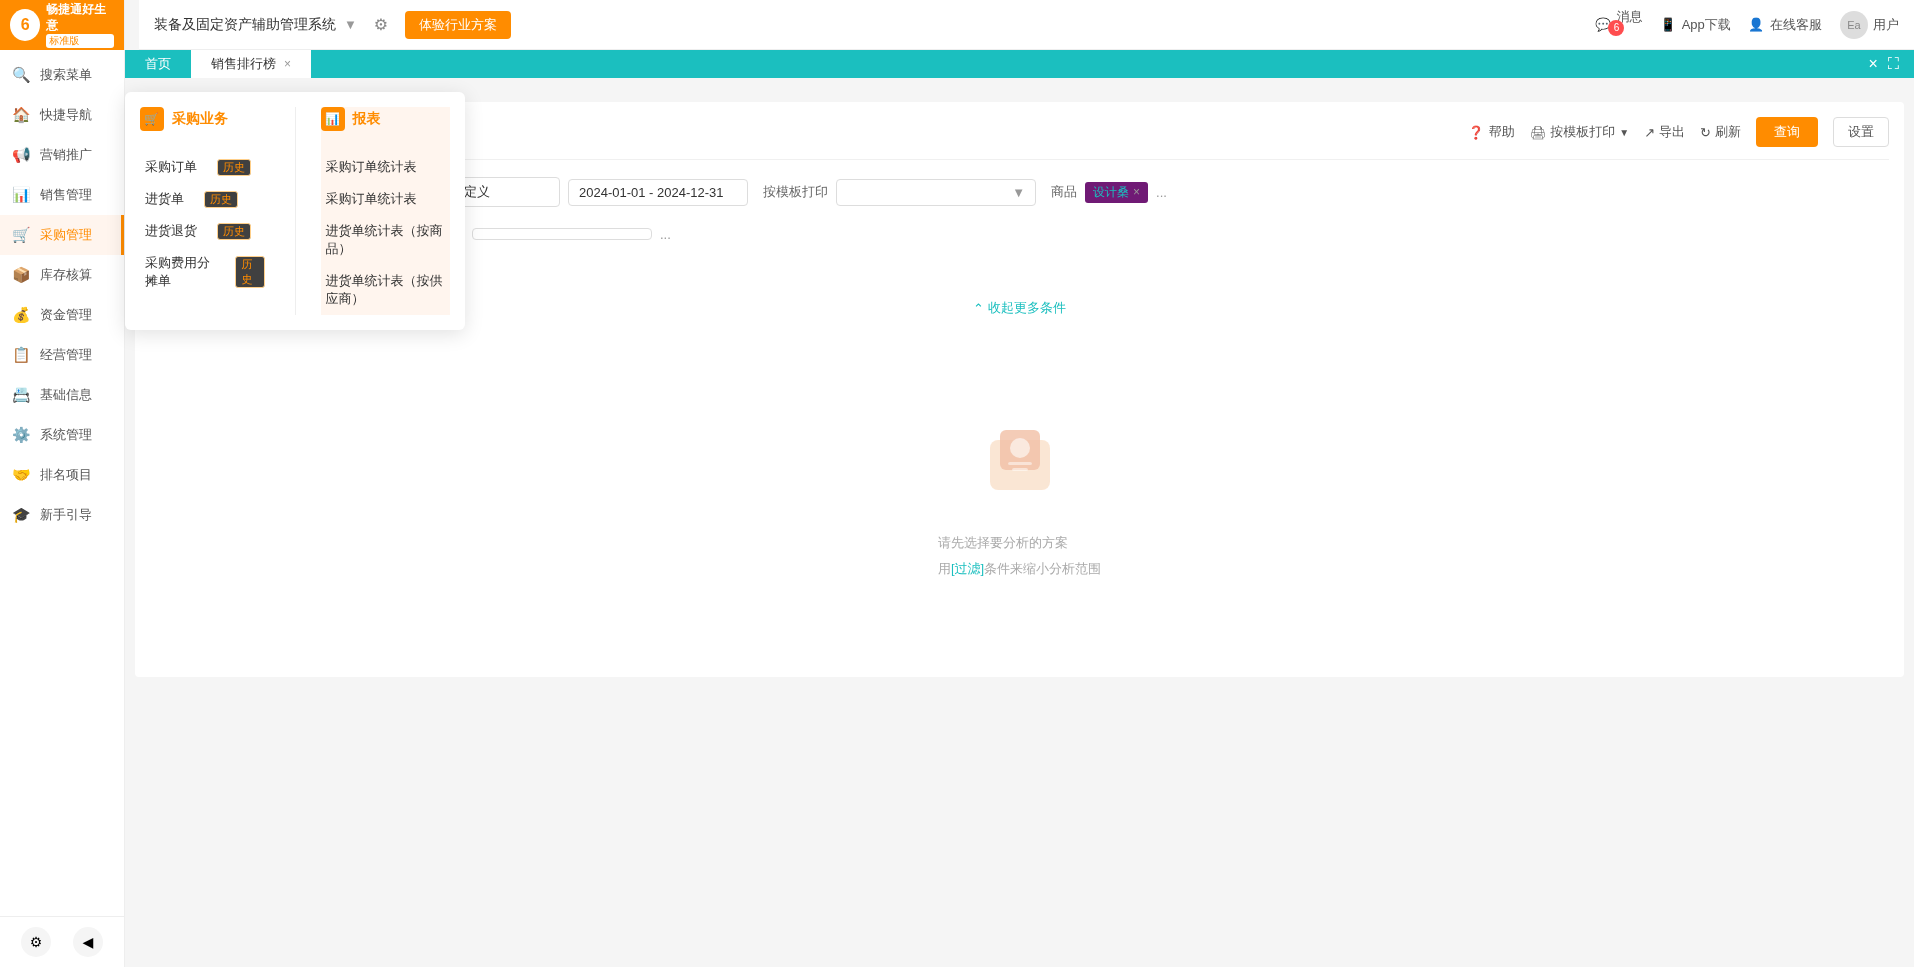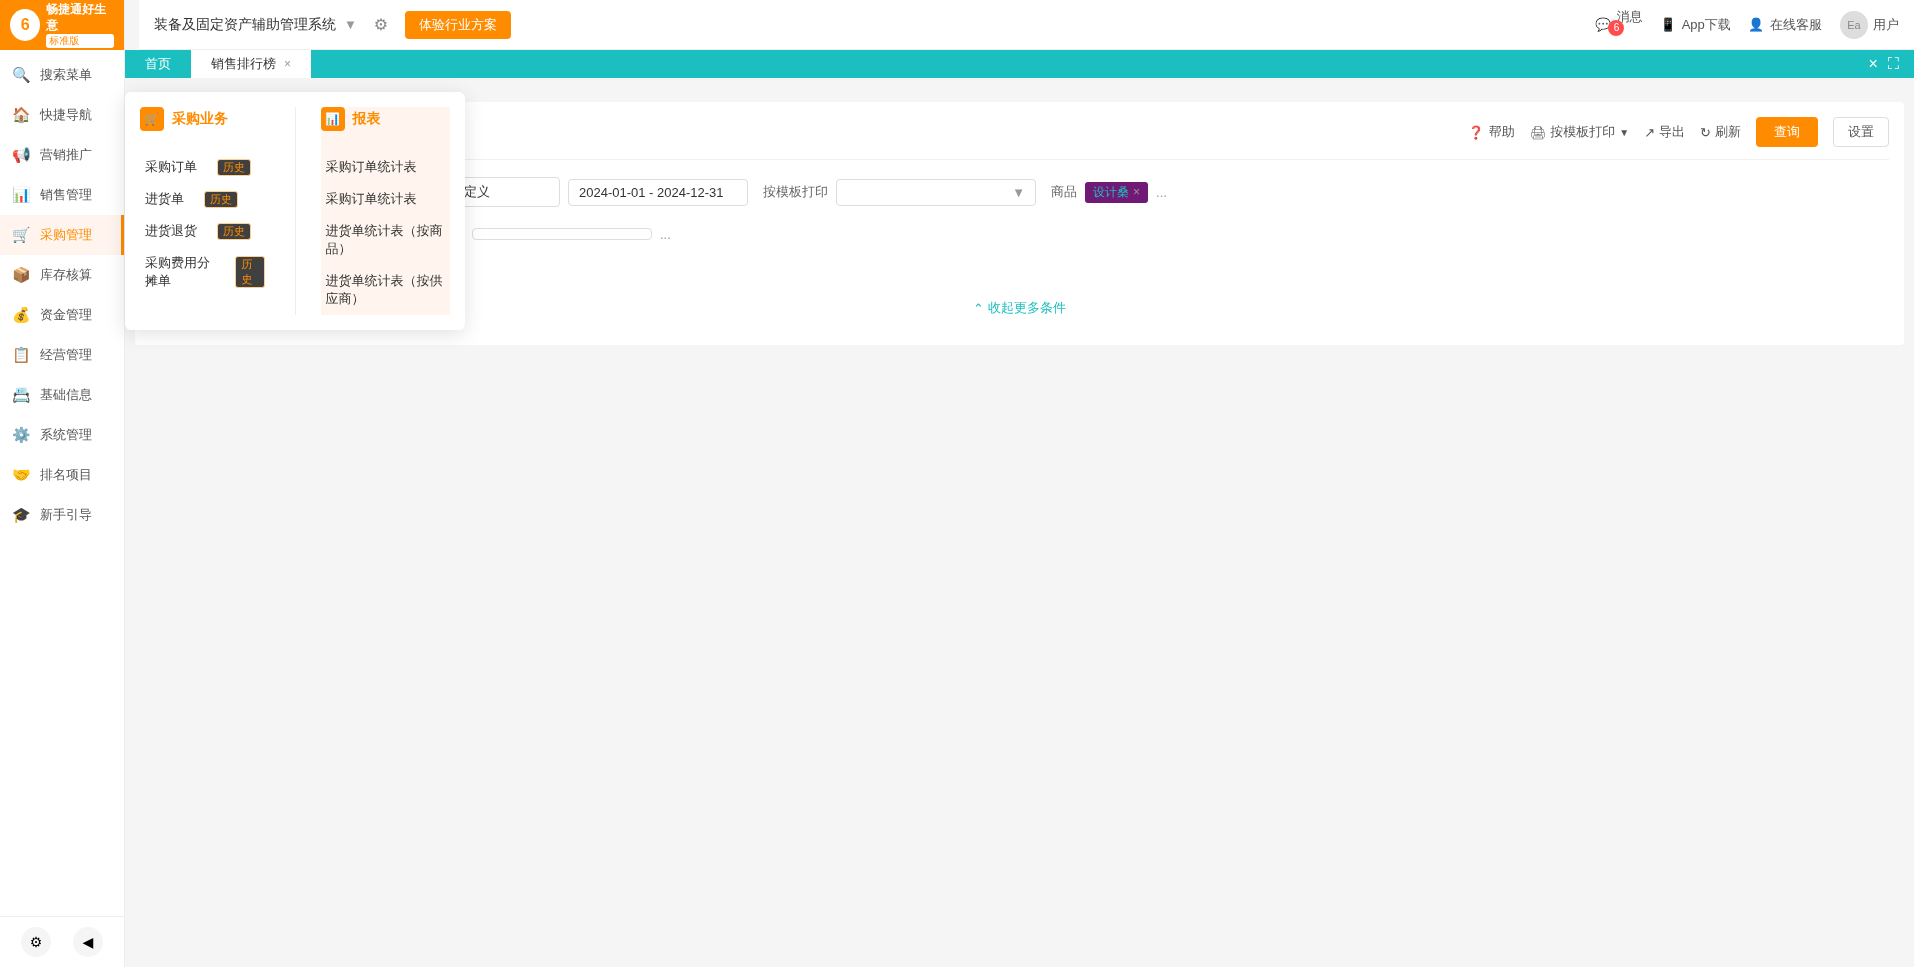--- a/index.html
+++ b/index.html
@@ -349,20 +349,35 @@
           </div>
           <span class="filter-dots">...</span>
         </div>
       </div>
       <div class="collapse-row">
         <span>⌃</span>
         <span>收起更多条件</span>
       </div>
     </div>
 
+    <div class="empty-state">
+      <div class="empty-icon">
+        <svg width="100" height="100" viewBox="0 0 100 100">
+          <rect x="20" y="30" width="60" height="50" rx="8" fill="#f5c49a" opacity="0.7"></rect>
+          <rect x="30" y="20" width="40" height="40" rx="6" fill="#e8956a" opacity="0.8"></rect>
+          <circle cx="50" cy="38" r="10" fill="#fff" opacity="0.6"></circle>
+          <rect x="38" y="52" width="24" height="3" rx="2" fill="#fff" opacity="0.5"></rect>
+          <rect x="42" y="58" width="16" height="3" rx="2" fill="#fff" opacity="0.5"></rect>
+        </svg>
+      </div>
+      <div class="empty-text">
+        <div>请先选择要分析的方案</div>
+        <div>用<span style="color:#1bbfbf;">[过滤]</span>条件来缩小分析范围</div>
+      </div>
+    </div>
   </div>
 </div>
 
 <div class="dropdown-menu">
   <div class="dropdown-columns">
 
     <div class="dropdown-col">
       <div class="dropdown-col-header">
         <div class="dropdown-col-header-icon">🛒</div>
         <span>采购业务</span>

